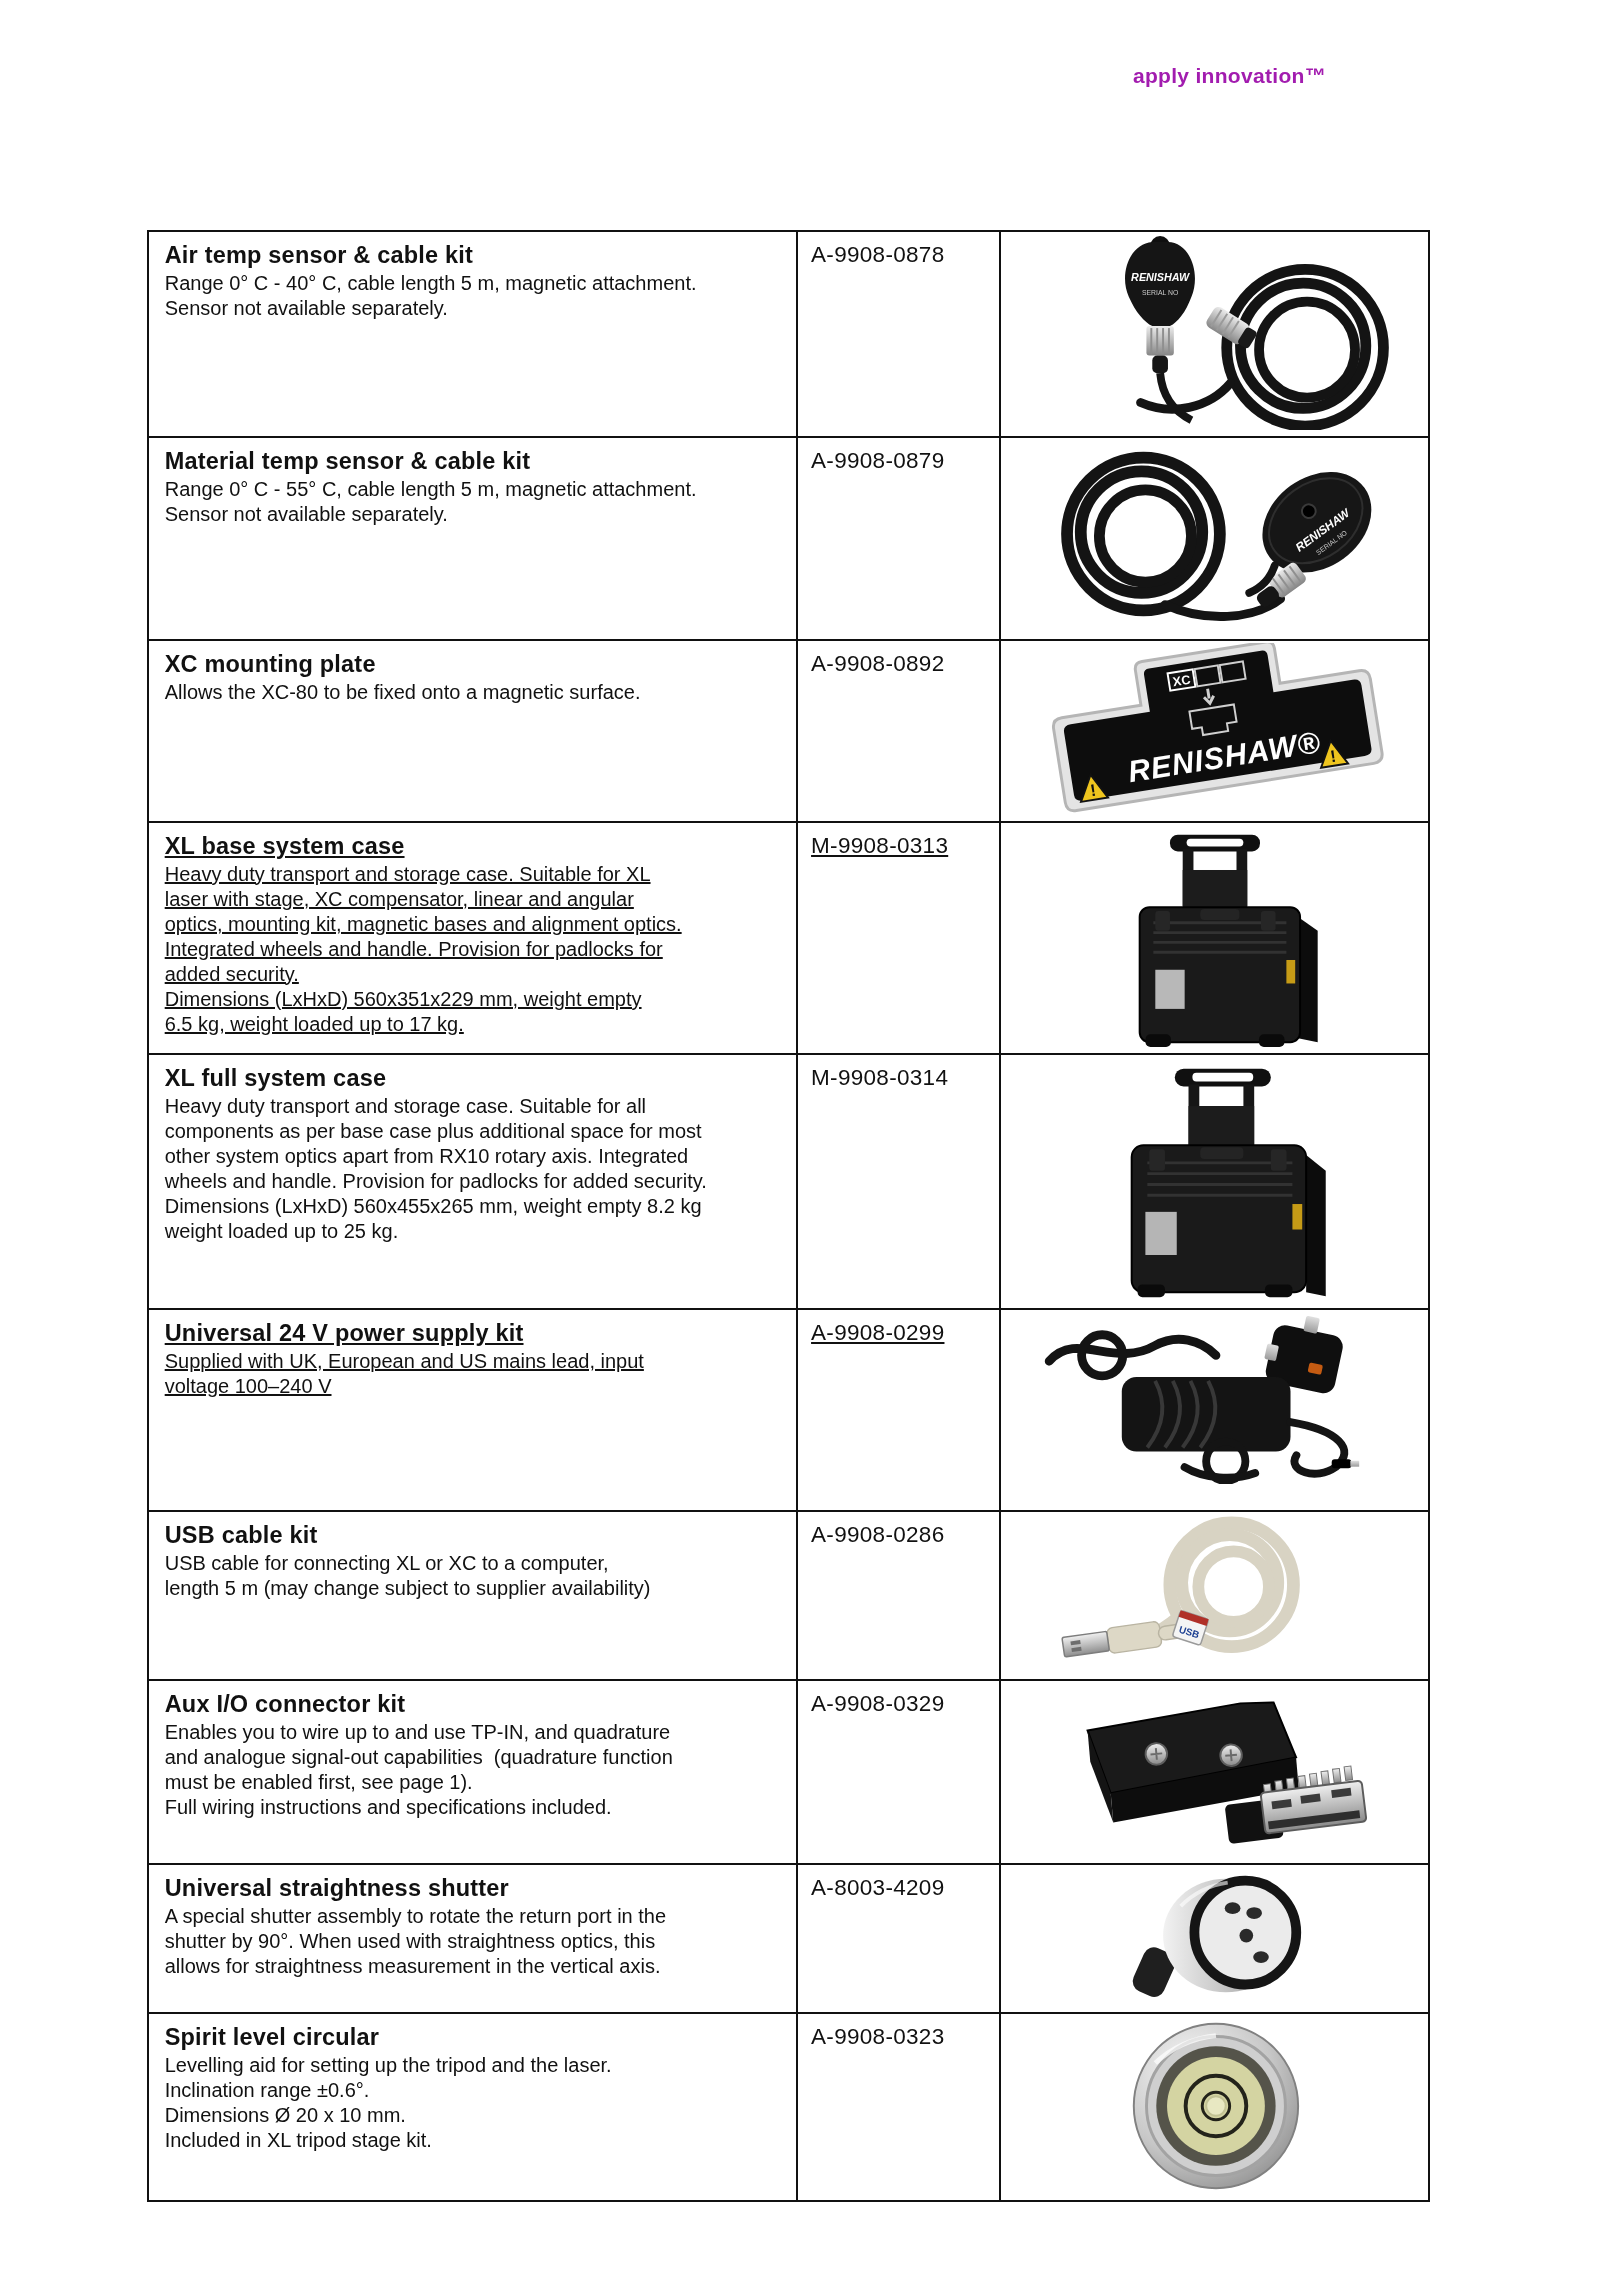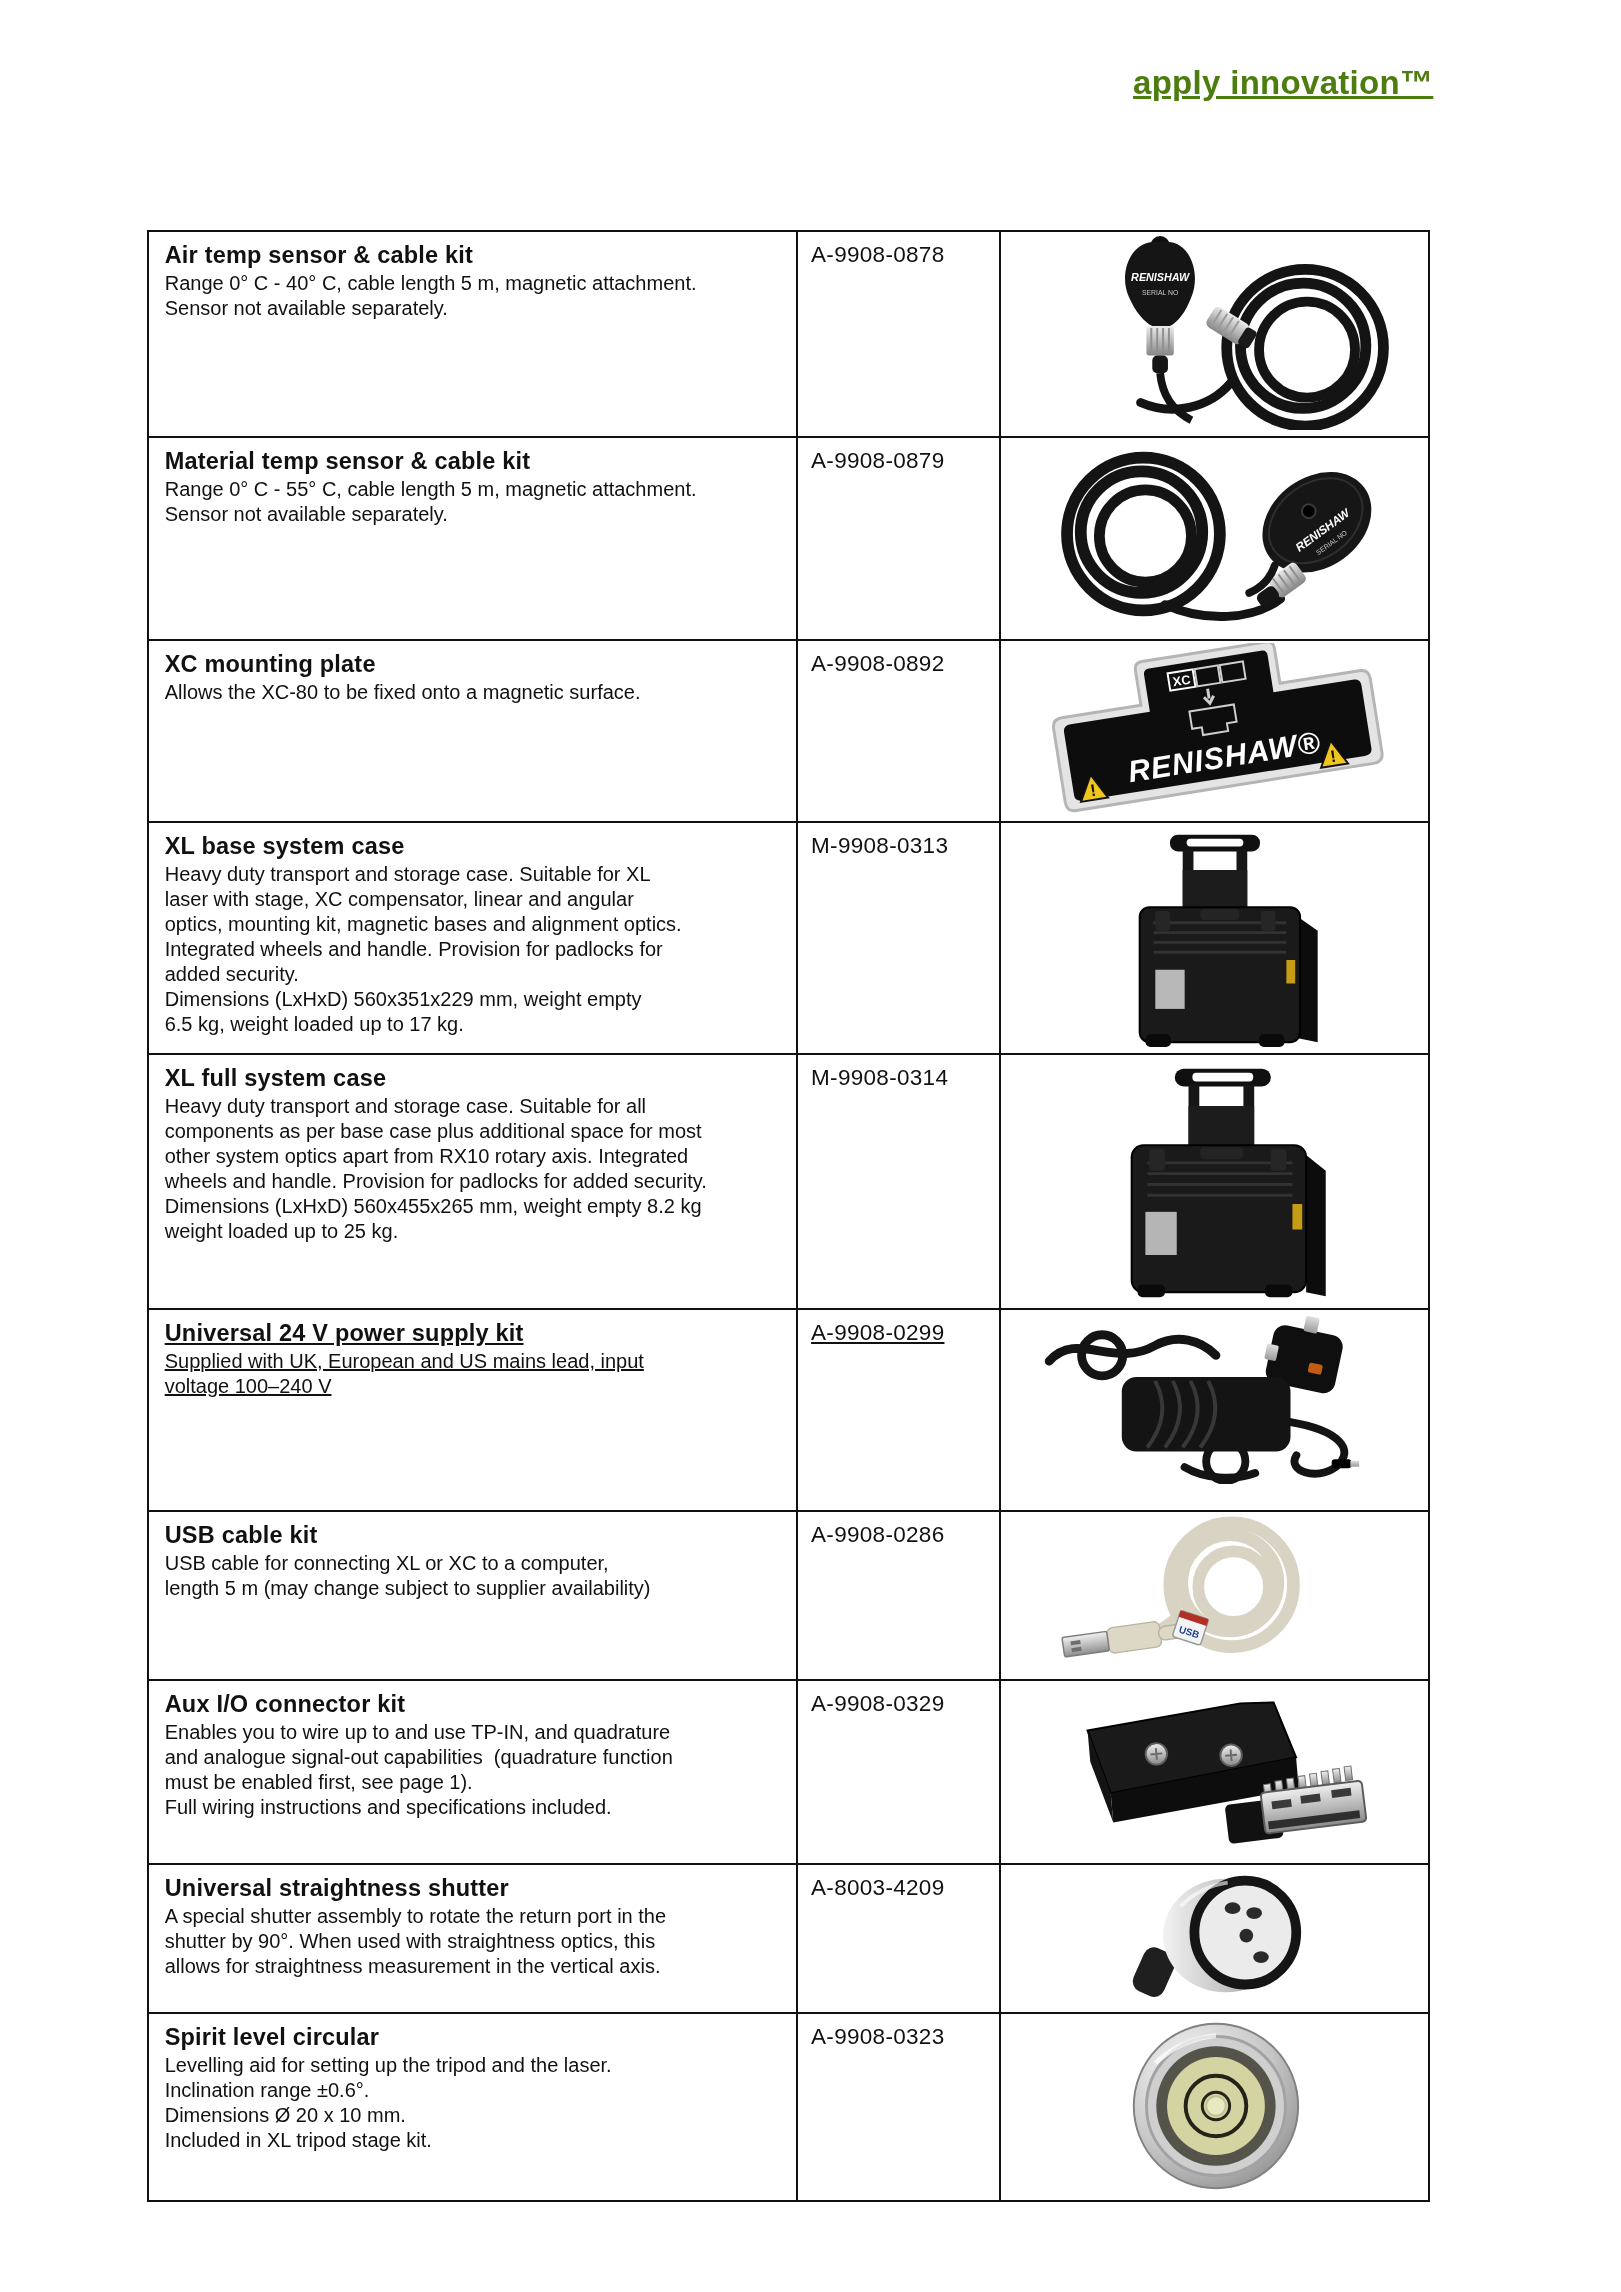--- a/index.html
+++ b/index.html
@@ -4,21 +4,21 @@
 <style>
   html,body{margin:0;padding:0;background:#fff;}
   .page{position:relative;width:1621px;height:2293px;background:#fff;overflow:hidden;
         font-family:"Liberation Sans",sans-serif;color:#111;}
   
   .logo{position:absolute;left:1133px;top:57px;}
   .logo-row{display:flex;align-items:flex-start;}
   .logo-text{font-size:46px;font-weight:bold;color:#F5A21B;letter-spacing:0px;line-height:49px;}
   .logo-reg{font-size:13.7px;color:#F5A21B;align-self:flex-end;margin-left:-3.9px;margin-bottom:2px;}
   .probe-box{margin-left:11.8px;display:inline-block;line-height:0;}
-  .tagline{font-size:33px;font-weight:bold;color:#4d7c0f;margin-top:6.9px;letter-spacing:0.3px;text-decoration:underline;}
+  .tagline{font-size:21px;font-weight:bold;color:#a21caf;margin-top:6.9px;letter-spacing:0.3px;}
   
   table.products{position:absolute;left:147px;top:230px;width:1221px;
                  border-collapse:collapse;table-layout:fixed;}
   table.products{border:2.9px solid #111;}
   table.products td{border-left:2px solid #111;border-right:2px solid #111;vertical-align:top;overflow:hidden;}
   table.products tr{border-top:2.9px solid #111;border-bottom:2.9px solid #111;}
   .c-desc{width:616px;padding:7.8px 15.7px 0 15.7px;}
   .c-part{width:182px;padding:9.8px 5.9px 0 12.7px;font-size:22.5px;letter-spacing:0.3px;}
   .c-img{width:423px;text-align:center;vertical-align:middle;padding:2px;}
   .c-img svg{display:block;margin:0 auto;}
@@ -145,21 +145,21 @@
      <g>
        <polygon points="-148,52 -120,52 -134,26" fill="#efc51e" stroke="#111" stroke-width="2"></polygon>
        <text x="-134" y="48" font-size="17" font-weight="bold" fill="#111" text-anchor="middle">!</text>
        <polygon points="100,56 128,56 114,30" fill="#efc51e" stroke="#111" stroke-width="2"></polygon>
        <text x="114" y="52" font-size="17" font-weight="bold" fill="#111" text-anchor="middle">!</text>
      </g>
    </g>
   </svg>
           </td>
   </tr>
-        <tr style="height: 232px;">
+        <tr style="height: 232px; text-decoration: underline;">
     <td class="c-desc">
       <div class="title">XL base system case</div>
       <div class="desc">Heavy duty transport and storage case. Suitable for XL
 laser with stage, XC compensator, linear and angular
 optics, mounting kit, magnetic bases and alignment optics.
 Integrated wheels and handle. Provision for padlocks for
 added security.
 Dimensions (LxHxD) 560x351x229 mm, weight empty
 6.5 kg, weight loaded up to 17 kg.</div>
     </td>

